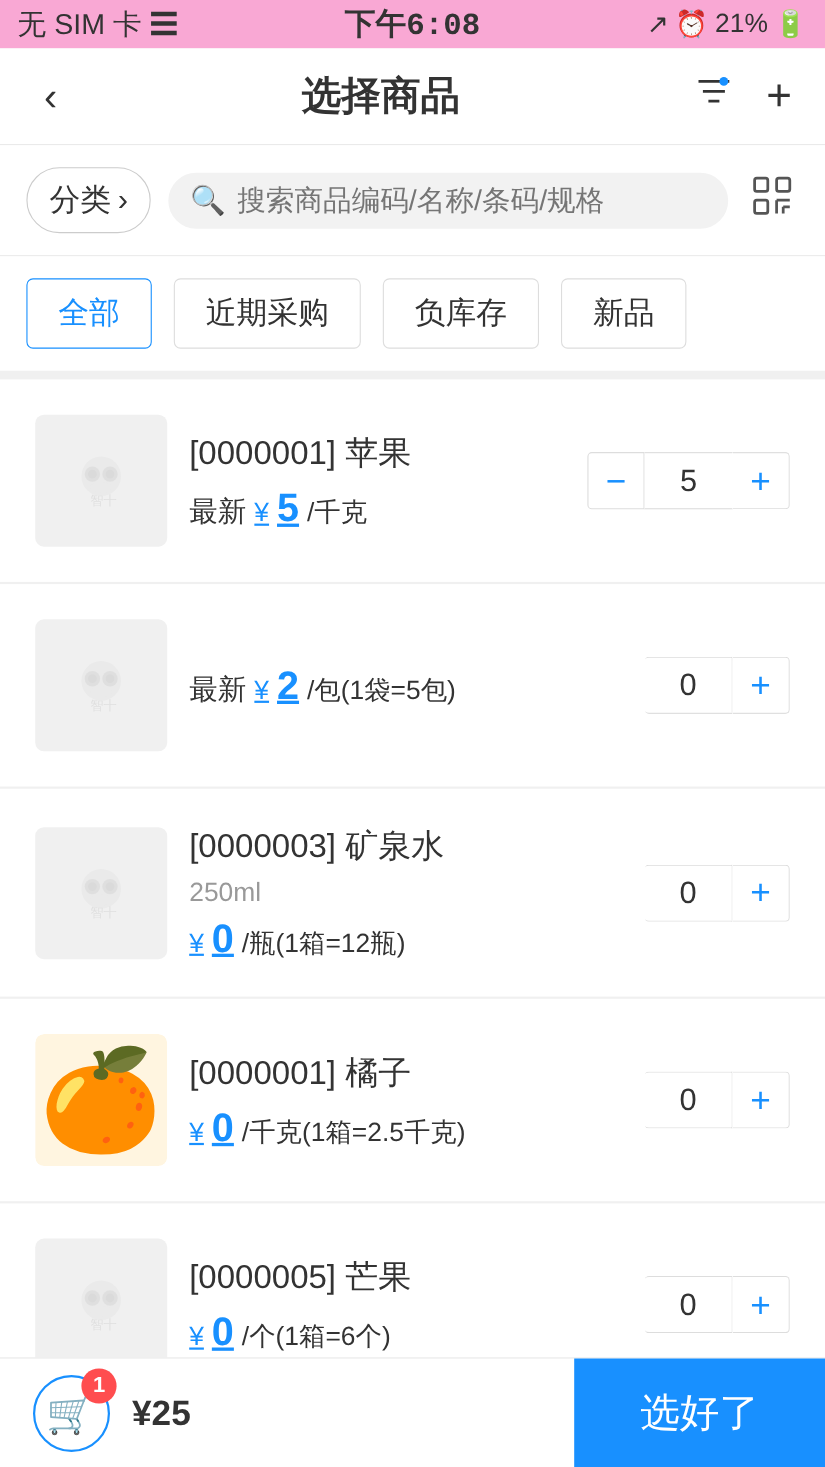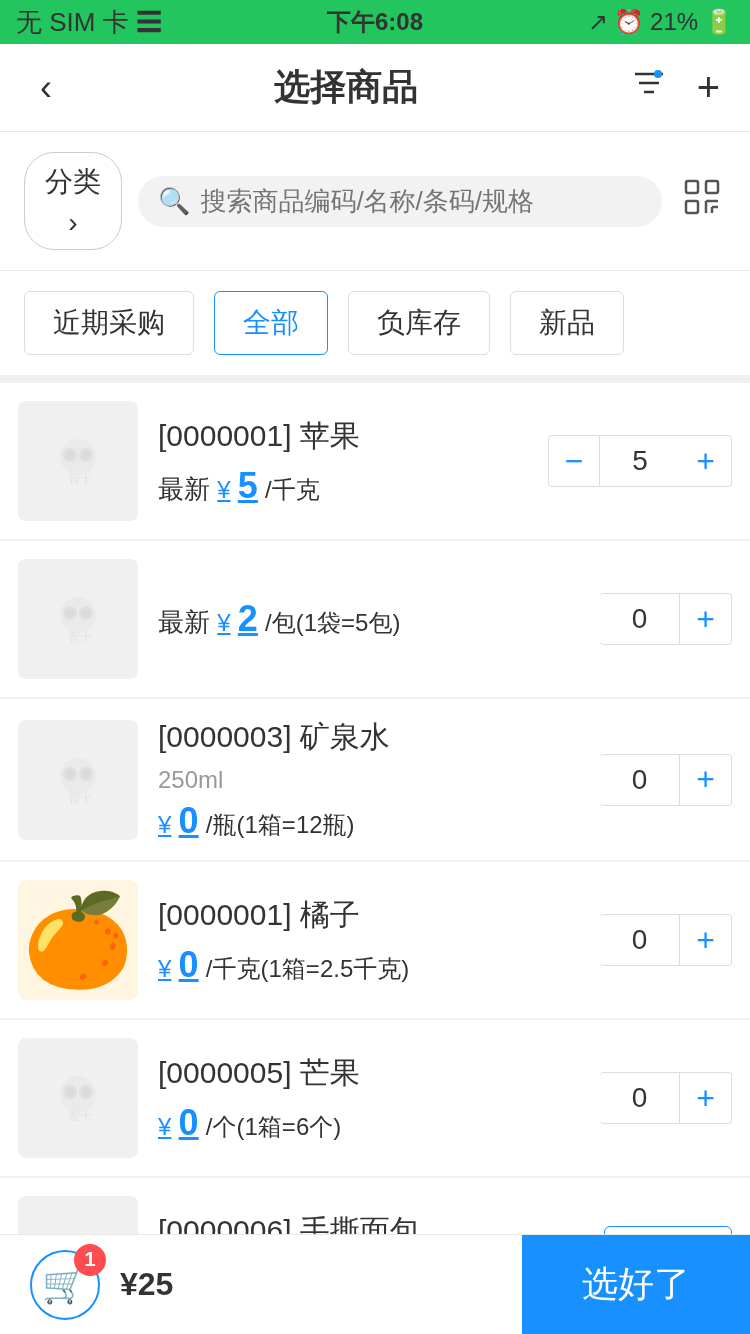--- a/index.html
+++ b/index.html
@@ -9,30 +9,30 @@
       background: #f5f5f5;
       width: 750px;
       min-height: 1334px;
       font-size: 28px;
       color: #333;
     }
 
     
     .status-bar {
       height: 44px;
-      background: #22c55e;
+      background: #f9a8d4;
       display: flex;
       align-items: center;
       justify-content: space-between;
       padding: 0 16px;
       font-size: 28px;
       font-weight: 500;
     }
     .status-left { font-size: 26px; color: #333; }
-    .status-center { font-size: 24px; font-weight: 600; color: #333; }
+    .status-center { font-size: 28px; font-weight: 600; color: #333; font-family: Liberation Mono, monospace; }
     .status-right { font-size: 24px; color: #333; display: flex; align-items: center; gap: 6px; }
 
     
     .nav-bar {
       height: 88px;
       background: #fff;
       display: flex;
       align-items: center;
       justify-content: space-between;
       padding: 0 30px;
@@ -74,21 +74,20 @@
       border: 1.5px solid #ccc;
       border-radius: 30px;
       padding: 10px 20px;
       font-size: 28px;
       color: #333;
       display: flex;
       align-items: center;
       gap: 6px;
       white-space: nowrap;
       cursor: pointer;
-      flex-direction: column;
     }
     .search-input-wrap {
       flex: 1;
       background: #f2f2f2;
       border-radius: 30px;
       display: flex;
       align-items: center;
       padding: 10px 20px;
       gap: 10px;
     }
@@ -131,21 +130,21 @@
       background: #fff;
     }
 
     
     .product-list {
       background: #f0f0f0;
     }
     .product-item {
       background: #fff;
       margin-bottom: 2px;
-      padding: 18px;
+      padding: 32px;
       display: flex;
       align-items: center;
       gap: 20px;
       min-height: 120px;
     }
     .product-img {
       width: 120px;
       height: 120px;
       border-radius: 8px;
       background: #f0f0f0;
@@ -356,22 +355,22 @@
       <rect x="24" y="4" width="12" height="12" rx="2" stroke="#555" stroke-width="2.5" fill="none"></rect>
       <line x1="24" y1="24" x2="36" y2="24" stroke="#555" stroke-width="2.5"></line>
       <line x1="24" y1="24" x2="24" y2="36" stroke="#555" stroke-width="2.5"></line>
       <line x1="30" y1="30" x2="36" y2="30" stroke="#555" stroke-width="2.5"></line>
       <line x1="30" y1="30" x2="30" y2="36" stroke="#555" stroke-width="2.5"></line>
     </svg>
   </span>
 </div>
 
 <div class="tabs-area">
+  <button class="tab-btn active">全部</button>
   <button class="tab-btn">近期采购</button>
-  <button class="tab-btn active">全部</button>
   <button class="tab-btn">负库存</button>
   <button class="tab-btn">新品</button>
 </div>
 
 <div class="product-list">
 
   <div class="product-item">
     <div class="product-img">
       <div class="owl-logo">
         <svg class="owl-svg" viewBox="0 0 64 64" fill="#aaa">

